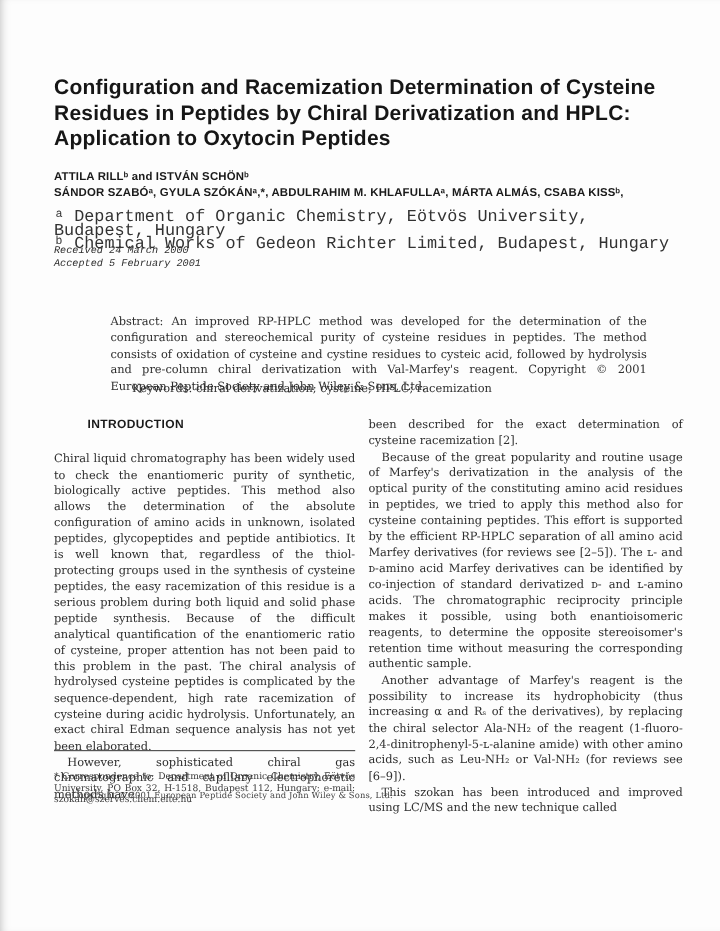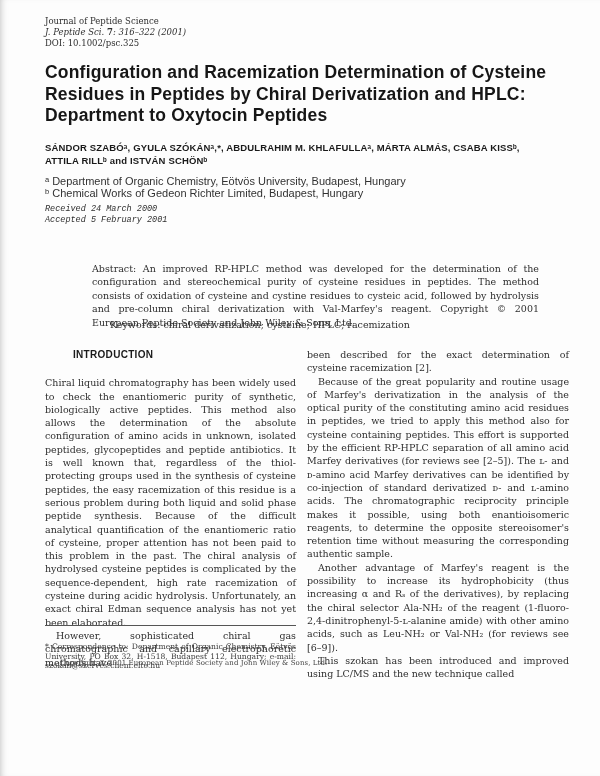--- a/index.html
+++ b/index.html
@@ -36,22 +36,22 @@
   
   .authors{
     position:absolute;left:45px;top:141px;width:525px;
     font-family:"Liberation Sans", sans-serif;
     font-weight:bold;font-size:9.5px;line-height:13px;
     letter-spacing:.15px;color:#1a1a1a;
   }
   
   .affils{
     position:absolute;left:45px;top:176px;width:525px;
-    font-family:Liberation Sans, sans-serif;
-    font-size:11px;line-height:11.5px;color:#323232;
+    font-family:Liberation Mono, monospace;
+    font-size:14px;line-height:11.5px;color:#323232;
   }
   
   .dates{
     position:absolute;left:45px;top:204px;
     font-family:Liberation Mono, monospace;
     font-style:italic;font-size:8.5px;line-height:11px;color:var(--ink-soft);
   }
   
   .abstract{
     position:absolute;left:92px;top:262px;width:447px;
@@ -90,31 +90,26 @@
     position:absolute;left:60px;top:659px;
     font-size:7px;letter-spacing:.1px;color:#444;
     font-family:"DejaVu Serif", serif;
   }
 </style>
 </head>
 <body>
 
 <div class="page">
 
-  <div class="jheader">
-    <div>Journal of Peptide Science</div>
-    <div class="cite"><span>J. Peptide Sci. </span><span class="vol">7</span><span>: 316–322 (2001)</span></div>
-    <div>DOI: 10.1002/psc.325</div>
-  </div>
 
-  <h1 class="title">Configuration and Racemization Determination of Cysteine Residues in Peptides by Chiral Derivatization and HPLC: Department to Oxytocin Peptides</h1>
+  <h1 class="title">Configuration and Racemization Determination of Cysteine Residues in Peptides by Chiral Derivatization and HPLC: Application to Oxytocin Peptides</h1>
 
   <div class="authors">
+    <div>ATTILA RILLᵇ and ISTVÁN SCHÖNᵇ</div>
     <div>SÁNDOR SZABÓᵃ, GYULA SZÓKÁNᵃ,*, ABDULRAHIM M. KHLAFULLAᵃ, MÁRTA ALMÁS, CSABA KISSᵇ,</div>
-    <div>ATTILA RILLᵇ and ISTVÁN SCHÖNᵇ</div>
   </div>
 
   <div class="affils">
     <div>ᵃ Department of Organic Chemistry, Eötvös University, Budapest, Hungary</div>
     <div>ᵇ Chemical Works of Gedeon Richter Limited, Budapest, Hungary</div>
   </div>
 
   <div class="dates">
     <div>Received 24 March 2000</div>
     <div>Accepted 5 February 2001</div>

